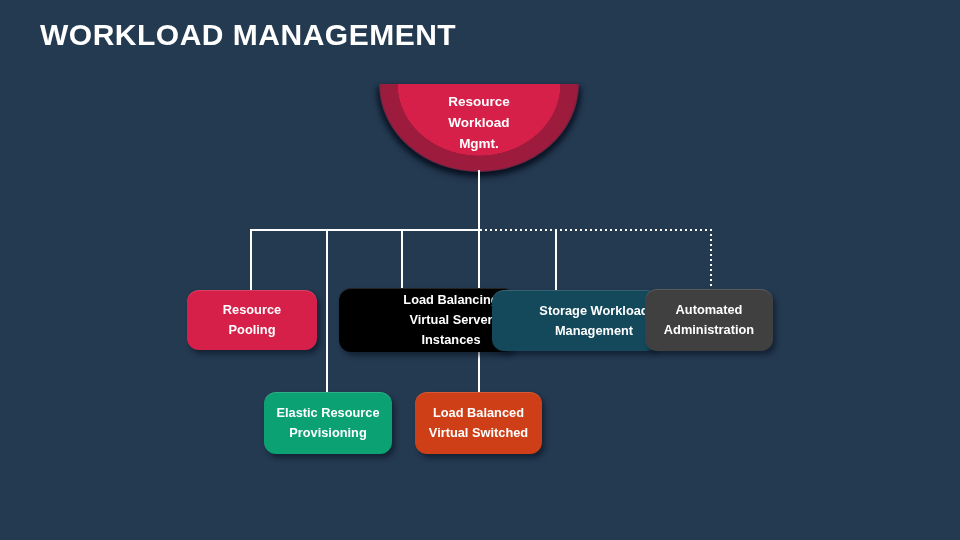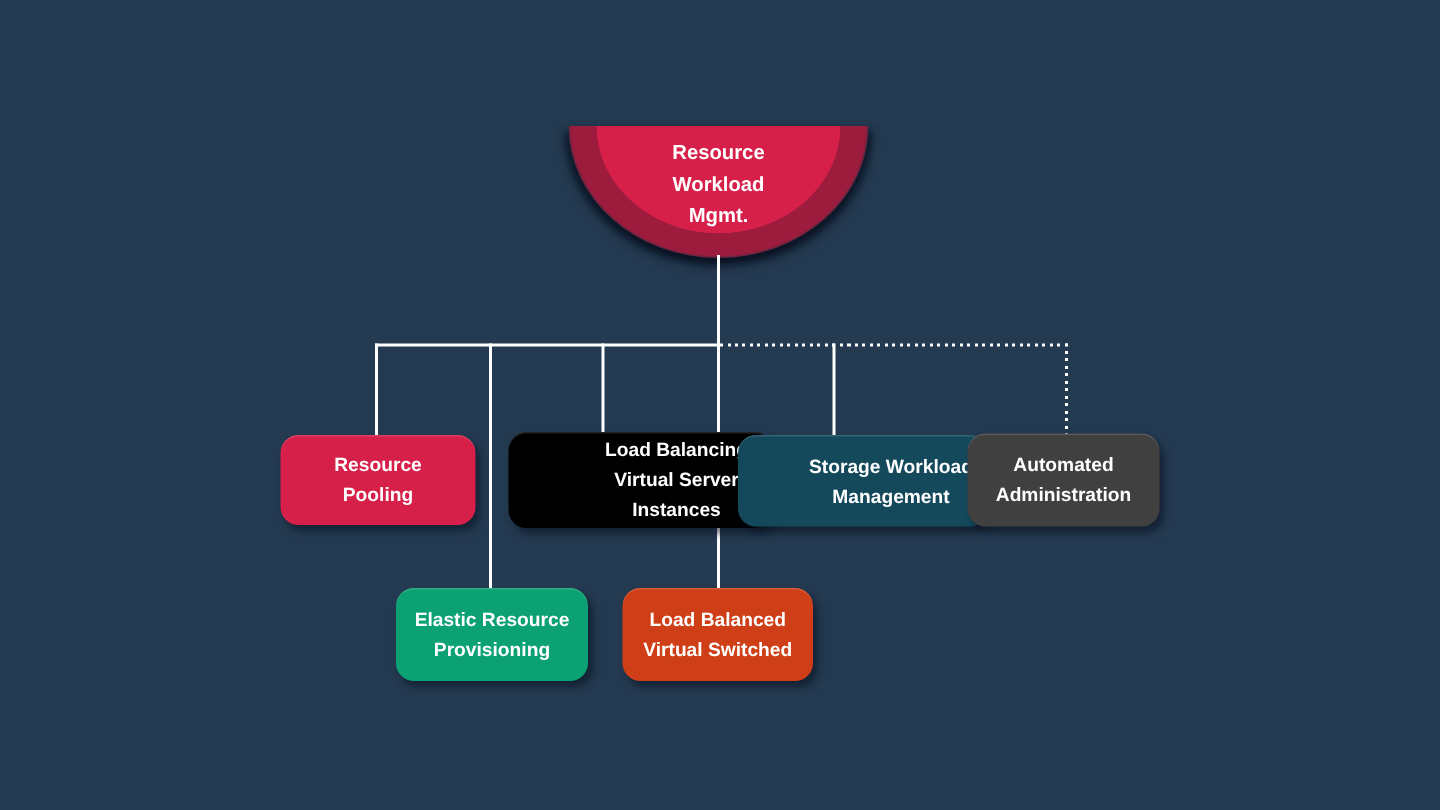--- a/index.html
+++ b/index.html
@@ -58,20 +58,21 @@
   .node-st{left:492px;top:290px;width:128px;height:61px;padding-left:38px;}
   .node-aa{left:645px;top:289px;width:128px;height:62px;}
   .node-er{left:264px;top:392px;width:128px;height:62px;}
   .node-ls{left:415px;top:392px;width:127px;height:62px;}
 </style>
 </head>
 <body>
 
 <div class="stage">
 
+  <h1 class="slide-title">WORKLOAD MANAGEMENT</h1>
 
   <div class="root-node">
     <div class="root-label">Resource
 Workload
 Mgmt.</div>
   </div>
 
   <div class="line vline trunk"></div>
   <div class="line hline h-solid"></div>
   <div class="h-dashed"></div>

